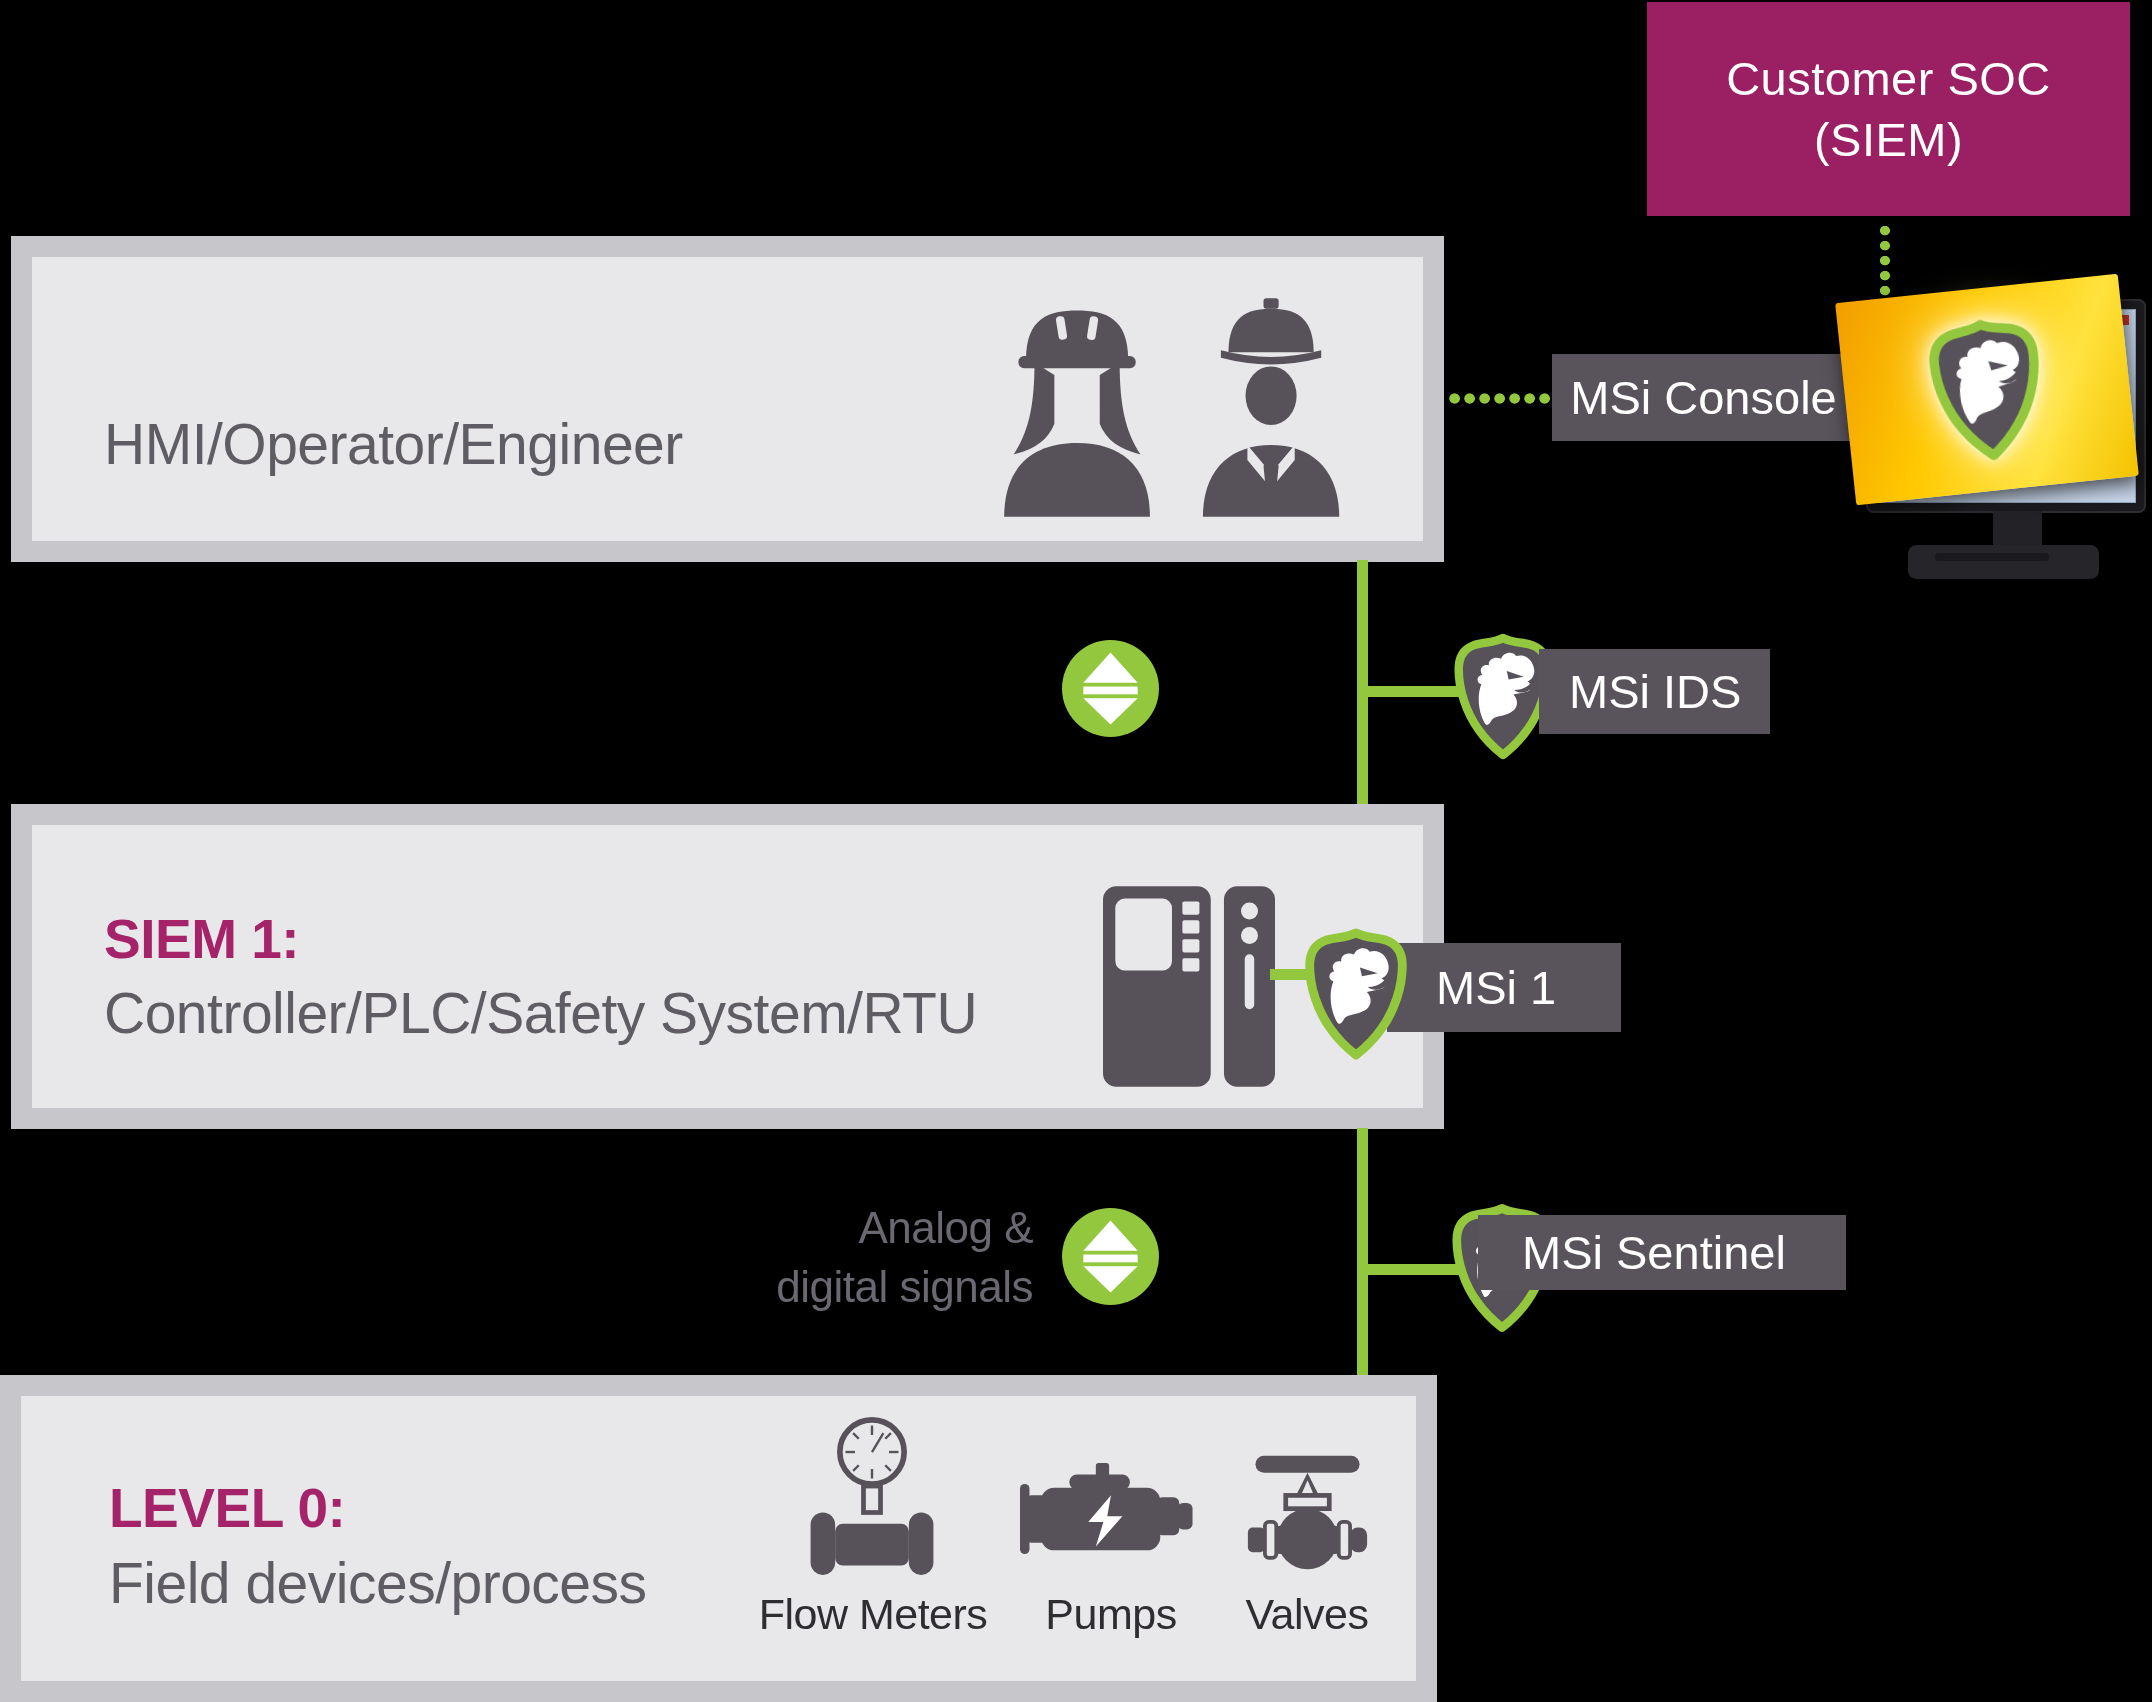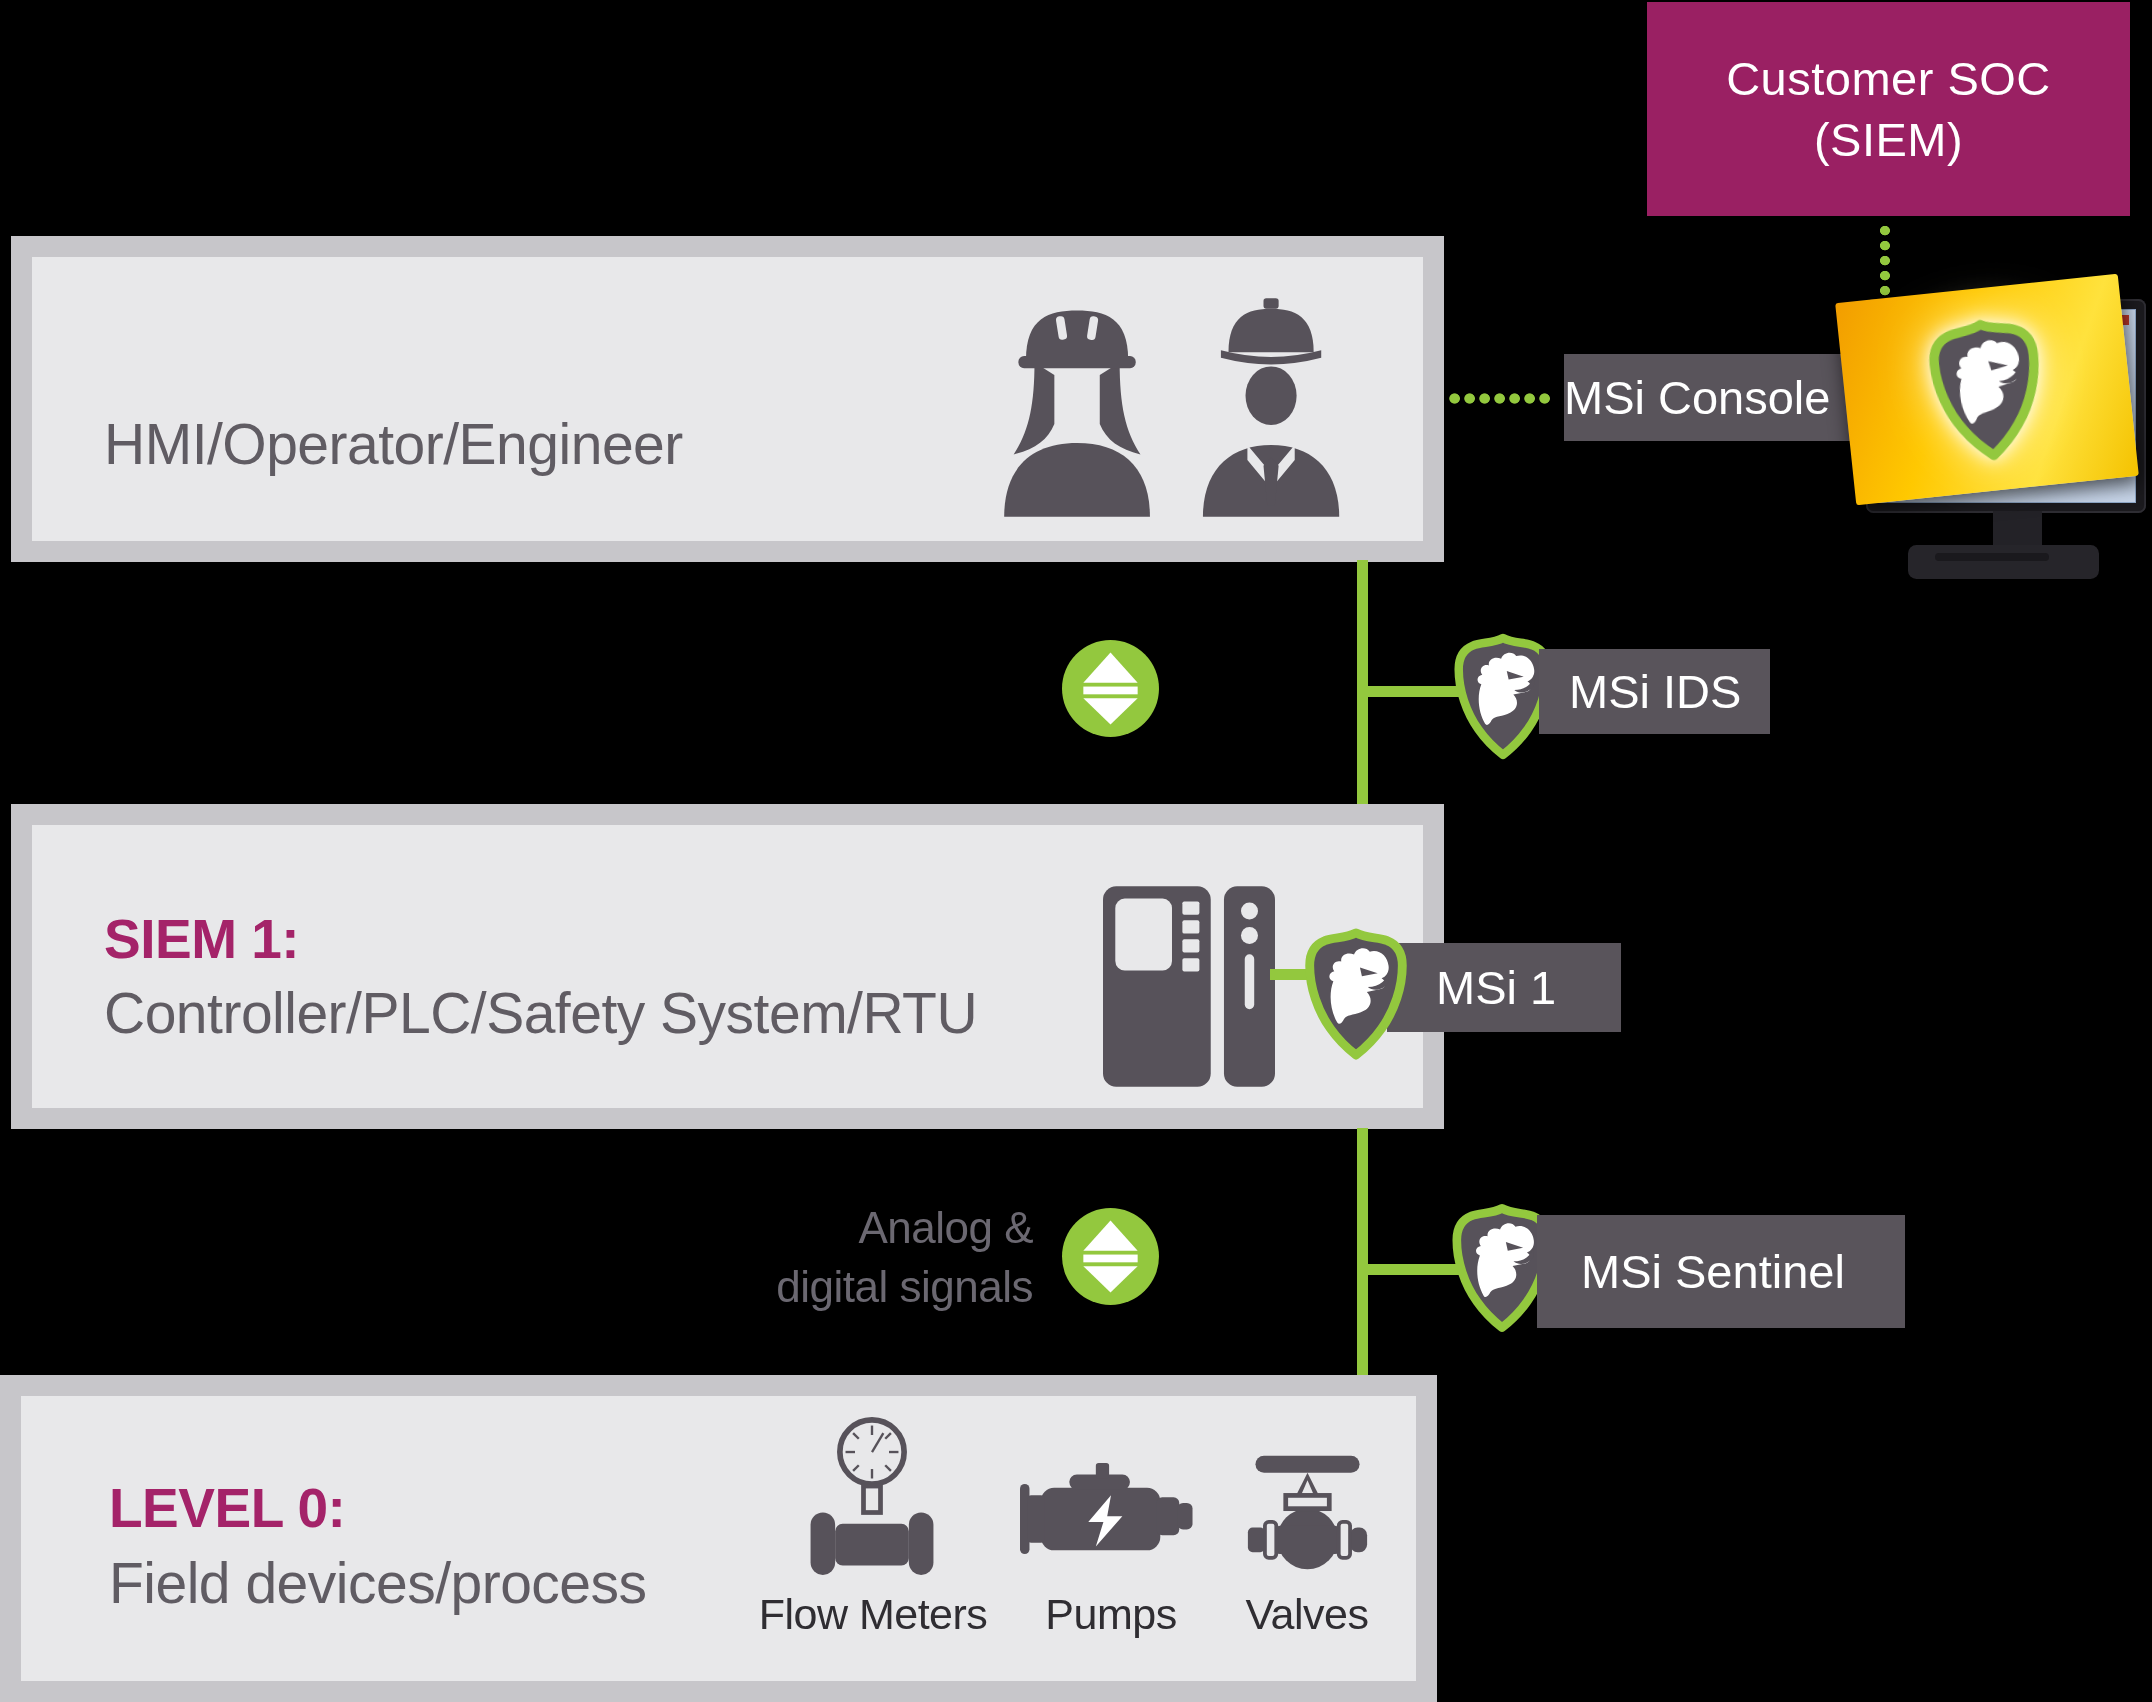--- a/index.html
+++ b/index.html
@@ -99,21 +99,21 @@
     </defs>
   </svg>
 
   <div class="abs soc-box">
     <div>Customer SOC</div>
     <div>(SIEM)</div>
   </div>
 
   <div class="abs dots-v" style="left:1880px;top:223px;height:95px;"></div>
 
-  <div class="abs badge-label" style="left:1552px;top:354px;width:303px;height:87px;margin-left:12px;">
+  <div class="abs badge-label" style="left:1552px;top:354px;width:303px;height:87px;justify-content:center;">
     <span>MSi Console</span>
   </div>
 
   <div class="abs dots-h" style="left:1447px;top:393px;width:104px;"></div>
 
   <div class="abs monitor-bezel">
     <div class="monitor-screen">
       <div class="screen-close"></div>
       <div class="screen-line" style="top:26.5px"></div>
       <div class="screen-line" style="top:57px"></div>
@@ -206,21 +206,21 @@
   <svg class="abs" style="left:1304px;top:927px;" width="104" height="134" viewBox="0 0 104 136">
     <use href="#sym-shield"></use>
   </svg>
 
   <div class="abs gline" style="left:1357px;top:1128px;width:11.4px;height:252px;"></div>
   <div class="abs gline" style="left:1363px;top:1264px;width:102px;height:11.4px;"></div>
 
   <svg class="abs" style="left:1452px;top:1198px;" width="100" height="140" viewBox="0 0 104 136">
     <use href="#sym-shield"></use>
   </svg>
-  <div class="abs badge-label" style="left:1537px;top:1215px;width:324px;height:113px;padding-left:44px;text-align:right;">
+  <div class="abs badge-label" style="left:1478px;top:1215px;width:324px;height:75px;padding-left:44px;text-align:right;">
     <span>MSi Sentinel</span>
   </div>
 
   <div class="abs flow-label" style="left:653px;top:1198px;">
     <div>Analog &amp;</div>
     <div>digital signals</div>
   </div>
   <svg class="abs" style="left:1062px;top:1208px;" width="97" height="97" viewBox="0 0 100 100">
     <circle cx="50" cy="50" r="50" fill="#93C83E"></circle>
     <path d="M50,13 L78,44 L22,44 Z" fill="#fff"></path>

